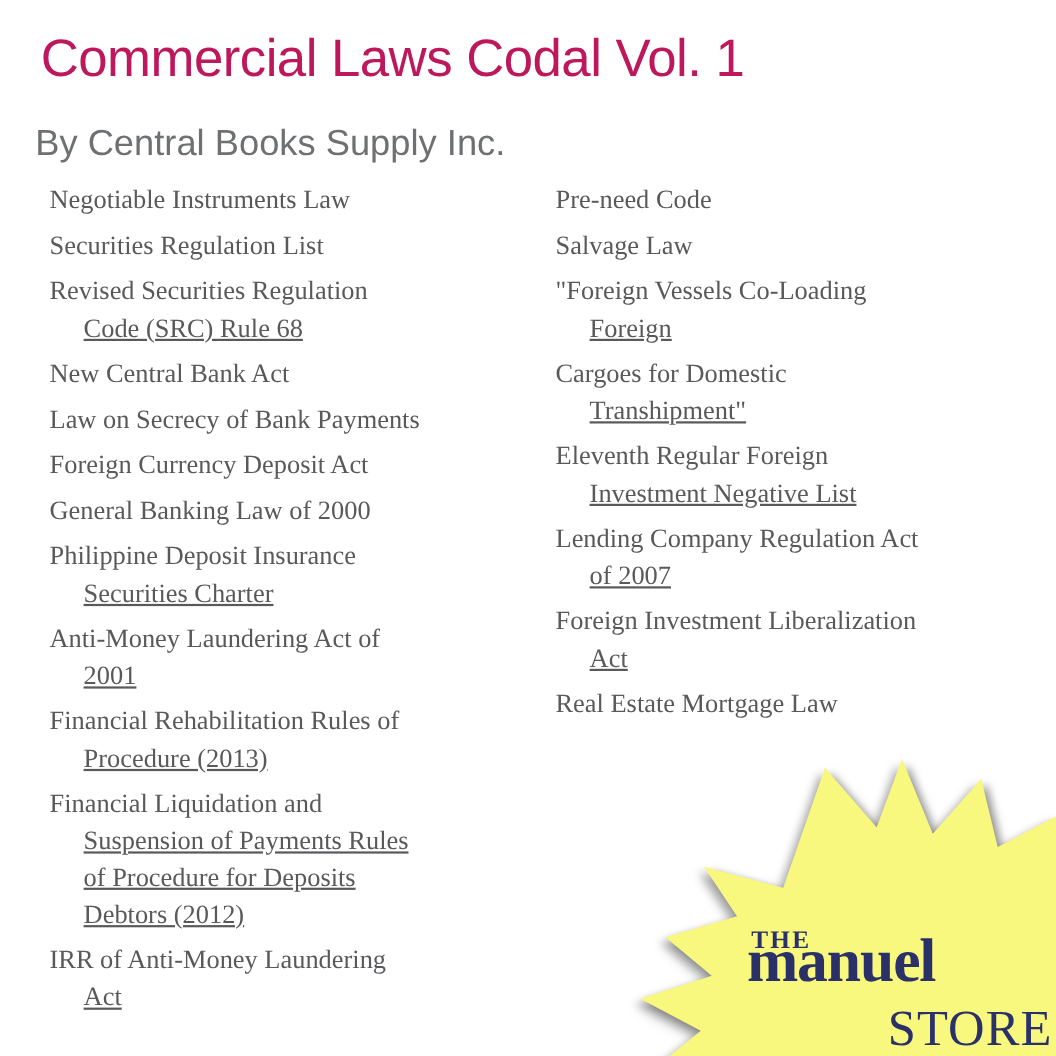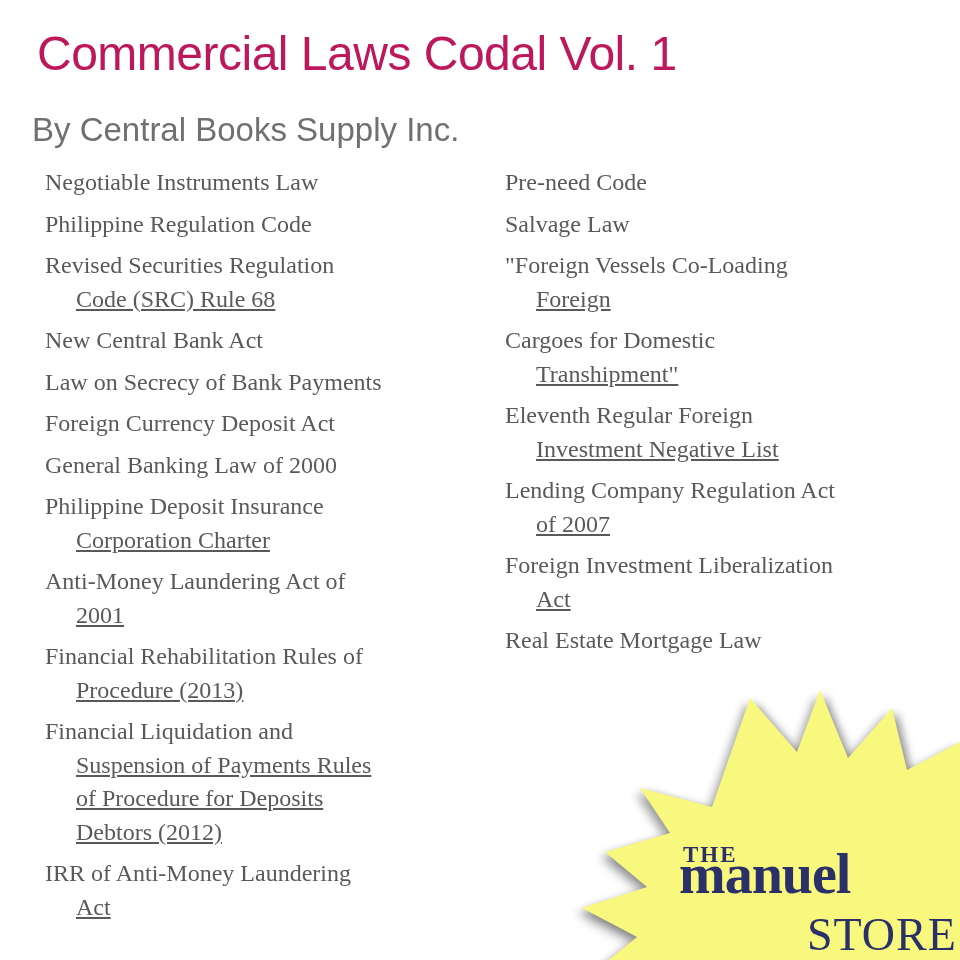--- a/index.html
+++ b/index.html
@@ -96,41 +96,41 @@
   <div class="title">Commercial Laws Codal Vol. 1</div>
 
   <div class="subtitle">By Central Books Supply Inc.</div>
 
   <div class="columns">
     <div class="col left">
         <div class="list-item">
           <div class="line">Negotiable Instruments Law</div>
         </div>
         <div class="list-item">
-          <div class="line">Philippine Regulation Code</div>
+          <div class="line">Securities Regulation List</div>
         </div>
         <div class="list-item">
           <div class="line">Revised Securities Regulation</div>
           <div class="line cont">Code (SRC) Rule 68</div>
         </div>
         <div class="list-item">
           <div class="line">New Central Bank Act</div>
         </div>
         <div class="list-item">
           <div class="line">Law on Secrecy of Bank Payments</div>
         </div>
         <div class="list-item">
           <div class="line">Foreign Currency Deposit Act</div>
         </div>
         <div class="list-item">
           <div class="line">General Banking Law of 2000</div>
         </div>
         <div class="list-item">
           <div class="line">Philippine Deposit Insurance</div>
-          <div class="line cont">Corporation Charter</div>
+          <div class="line cont">Securities Charter</div>
         </div>
         <div class="list-item">
           <div class="line">Anti-Money Laundering Act of</div>
           <div class="line cont">2001</div>
         </div>
         <div class="list-item">
           <div class="line">Financial Rehabilitation Rules of</div>
           <div class="line cont">Procedure (2013)</div>
         </div>
         <div class="list-item">

